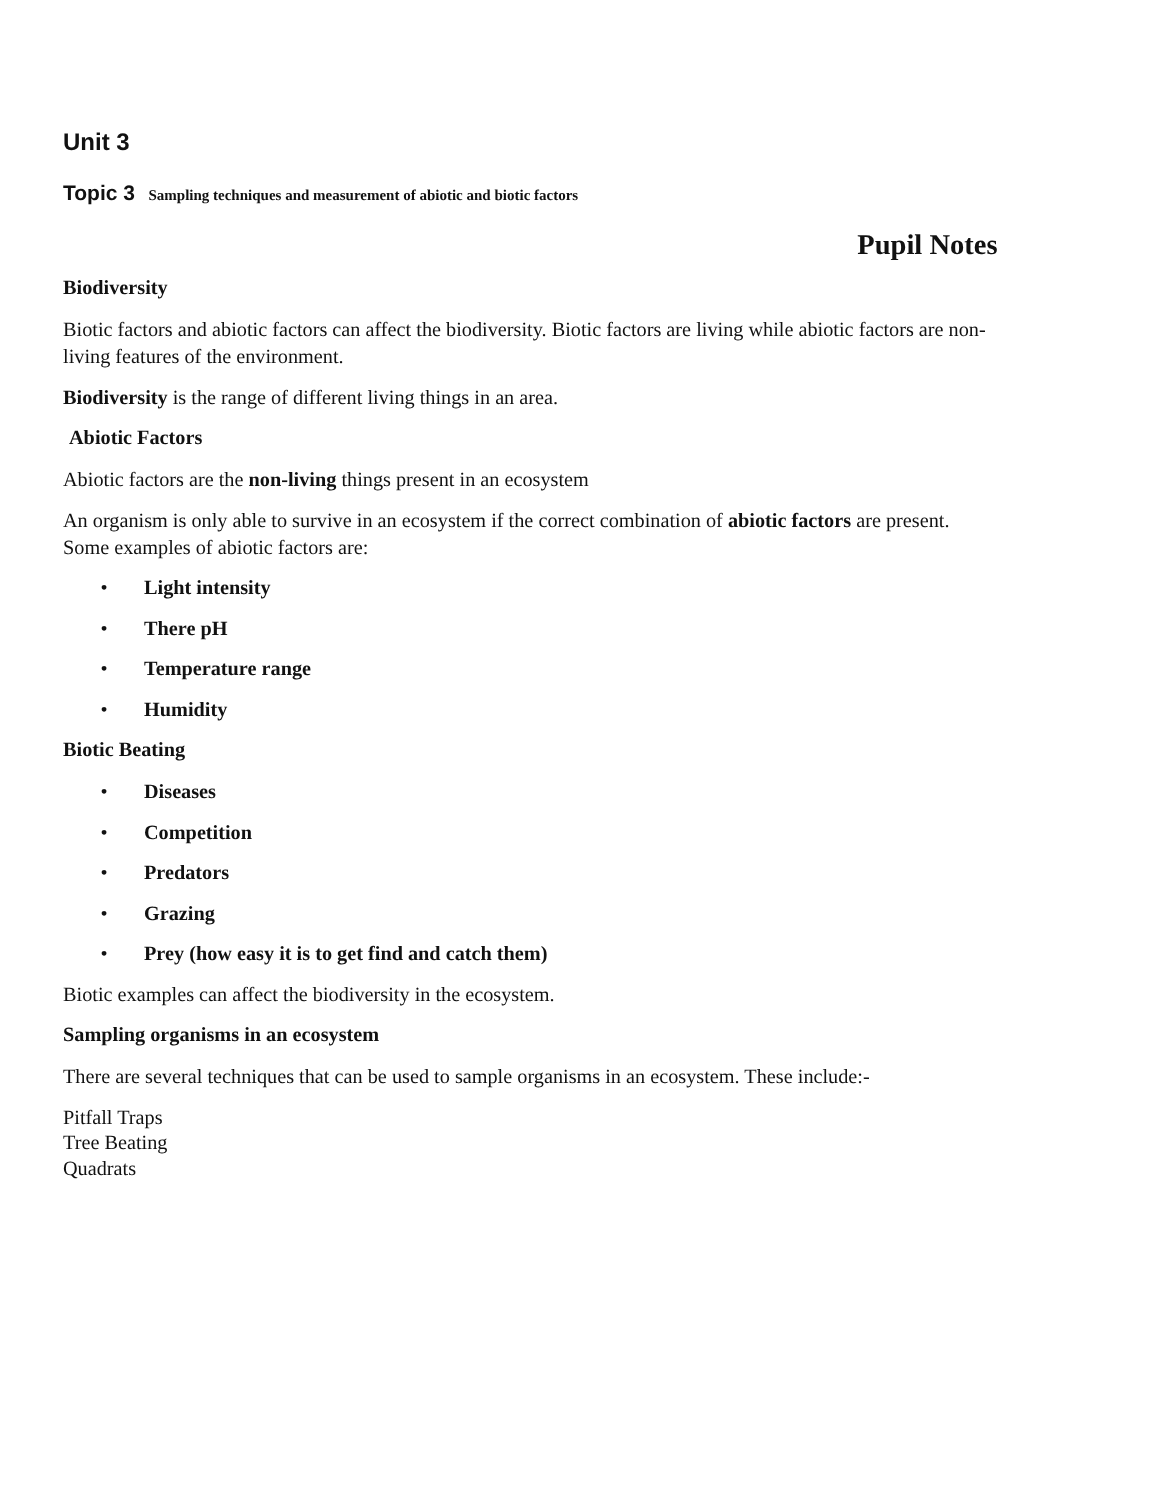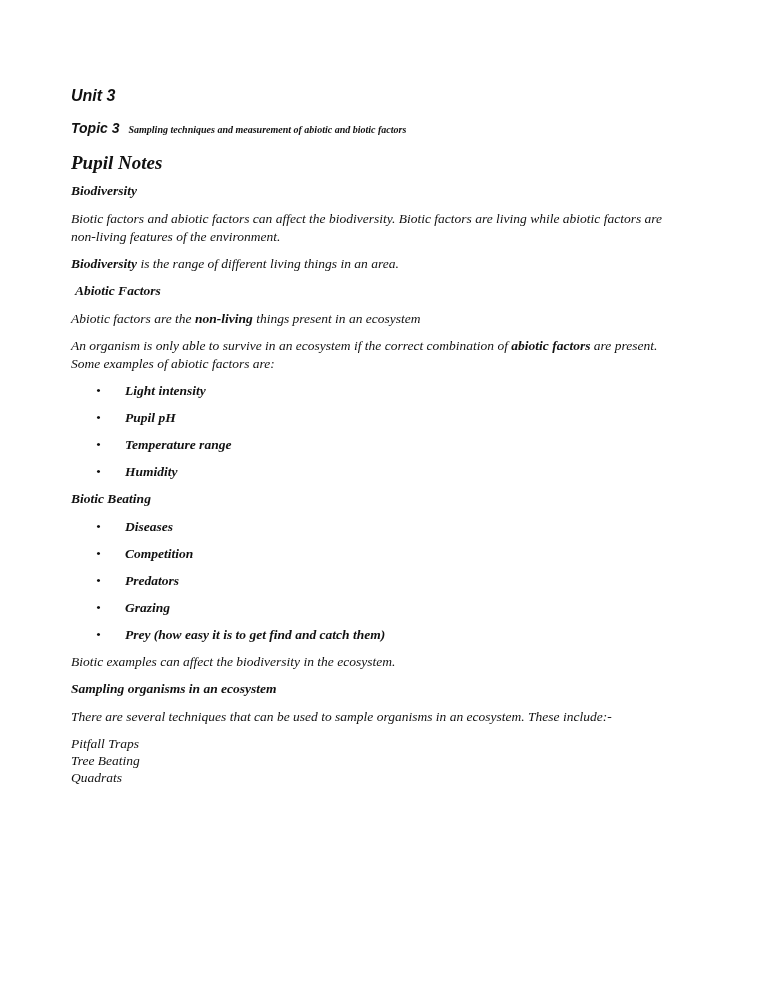--- a/index.html
+++ b/index.html
@@ -6,25 +6,24 @@
     margin: 0;
     padding: 0;
     background: #ffffff;
   }
   .page {
     position: relative;
     width: 768px;
     height: 994px;
     box-sizing: border-box;
     background: #ffffff;
-    padding: 86px 103px 0 71px;
+    padding: 86px 103px 0 42px;
     font-family: "Liberation Serif", serif;
     font-size: 13.5px;
     color: #111111;
-    font-style: italic;
   }
   .h-unit {
     font-family: "Liberation Sans", sans-serif;
     font-weight: bold;
     font-size: 16px;
     line-height: 20px;
     margin: 0 0 12px 0;
   }
   .h-topic {
     line-height: 20px;
@@ -40,20 +39,21 @@
   }
   .topic-title {
     font-weight: bold;
     font-size: 10px;
   }
   .h-pupil {
     font-weight: bold;
     font-size: 19px;
     line-height: 24px;
     margin: 0 0 7px 0;
+    text-align: right;
   }
   .h-body {
     font-weight: bold;
     font-size: 13.5px;
     line-height: 18px;
     margin: 0 0 10px 0;
   }
   .h-indent { padding-left: 4px; }
   .para {
     margin: 0 0 9px 0;
@@ -100,21 +100,21 @@
 
   <p class="para"><span>An organism is only able to survive in an ecosystem if the correct combination of </span><span class="b">abiotic factors</span><span> are present. Some examples of abiotic factors are:</span></p>
 
   <div>
     <div class="bullet-item">
       <span class="bullet-dot">•</span>
       <span class="bullet-text">Light intensity</span>
     </div>
     <div class="bullet-item">
       <span class="bullet-dot">•</span>
-      <span class="bullet-text">Pupil pH</span>
+      <span class="bullet-text">There pH</span>
     </div>
     <div class="bullet-item">
       <span class="bullet-dot">•</span>
       <span class="bullet-text">Temperature range</span>
     </div>
     <div class="bullet-item">
       <span class="bullet-dot">•</span>
       <span class="bullet-text">Humidity</span>
     </div>
   </div>

